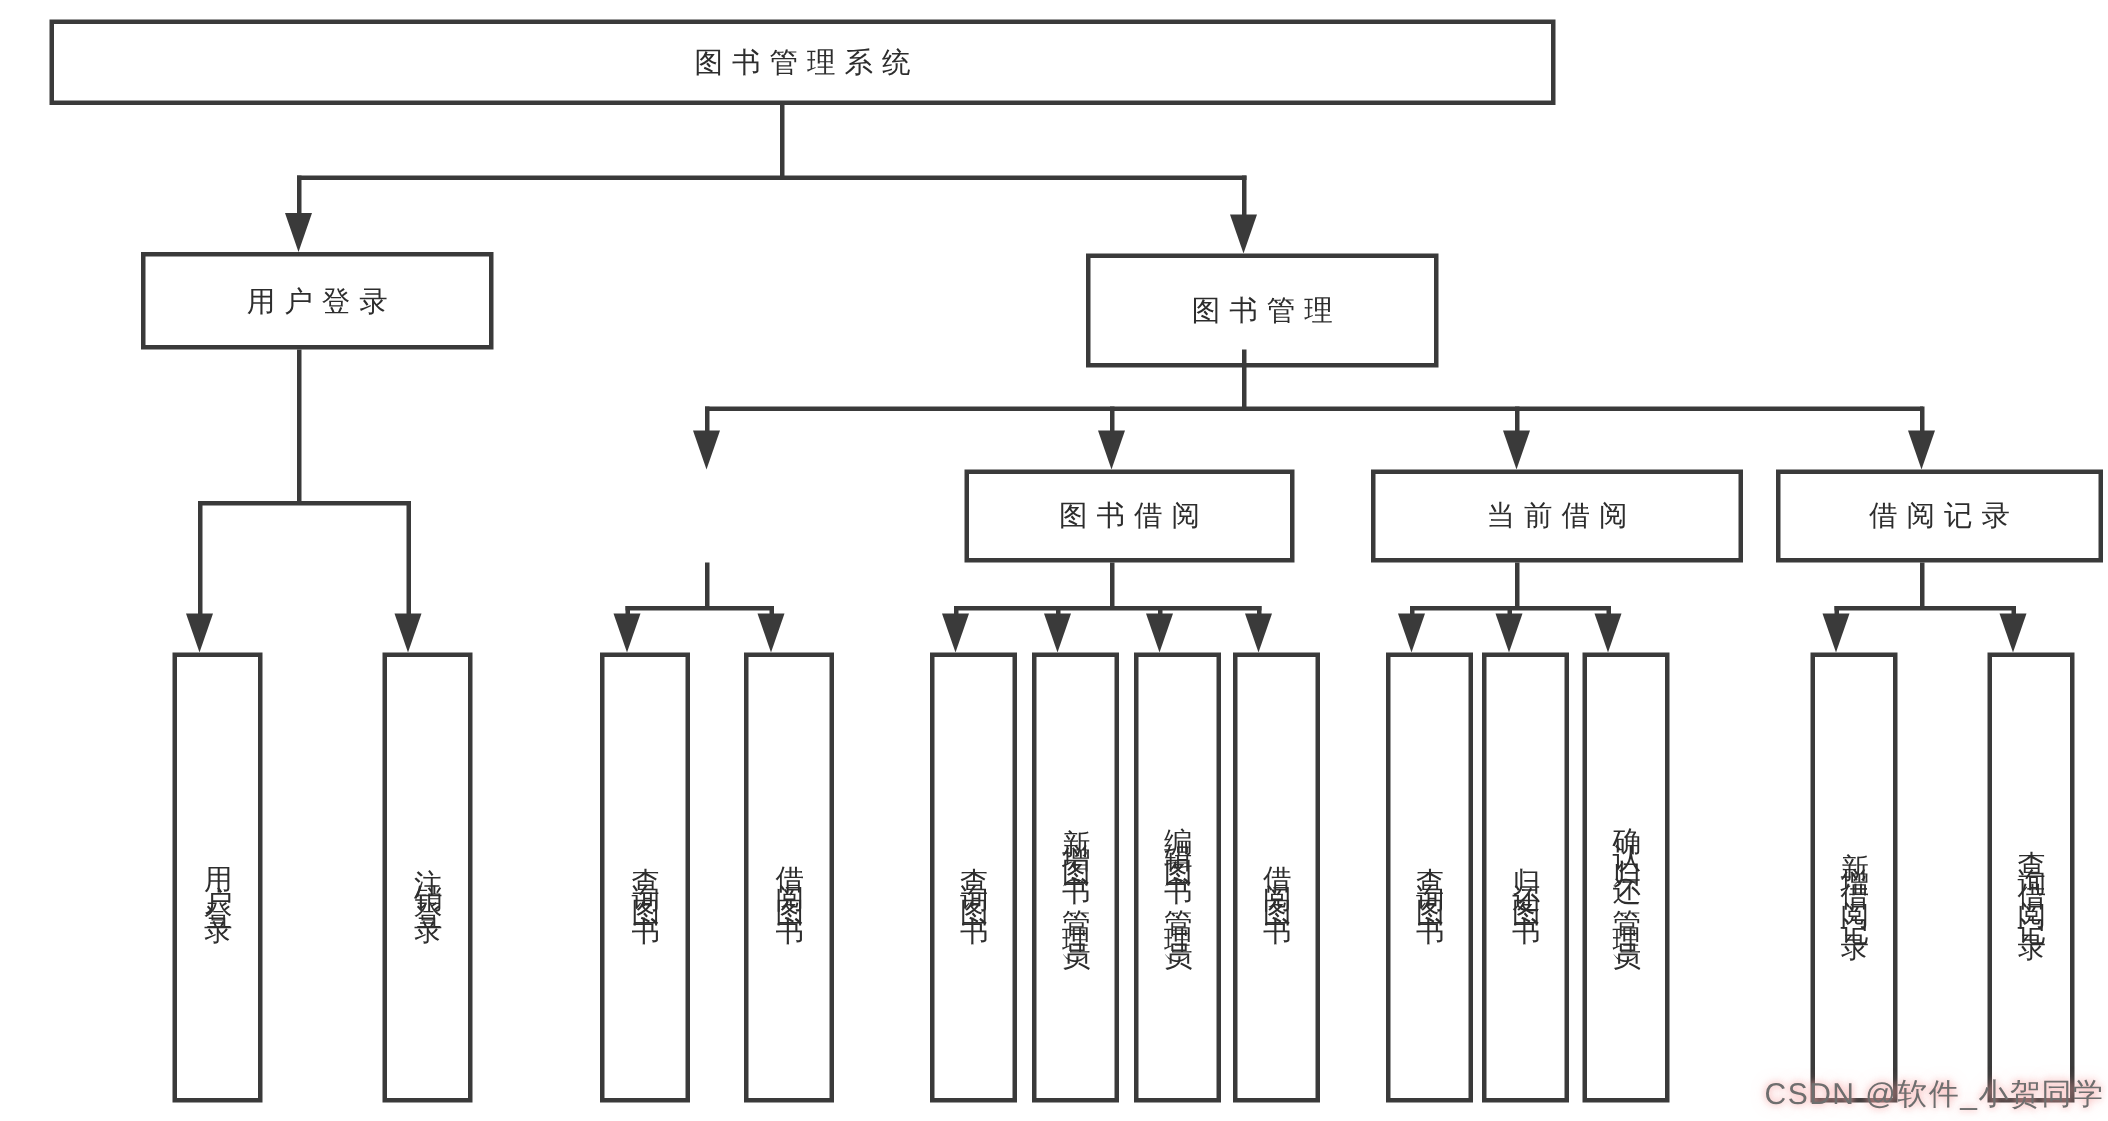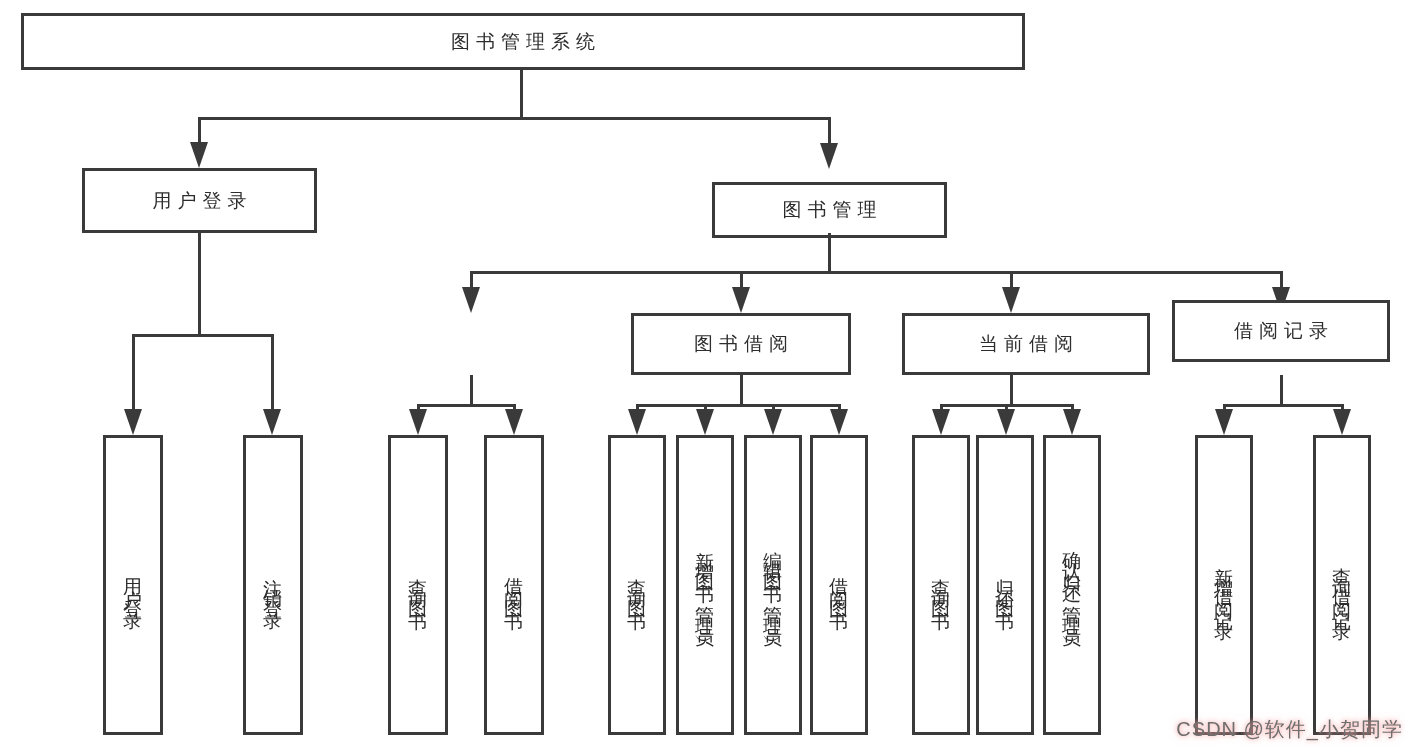--- a/index.html
+++ b/index.html
@@ -15,20 +15,21 @@
   .box {
     position: absolute;
     box-sizing: border-box;
     background: #ffffff;
     border: 3px solid #3a3a3a;
     display: flex;
     align-items: center;
     justify-content: center;
     font-size: 19px;
     color: #2d2d2d;
+    margin-left: 12px;
   }
   .box.h { letter-spacing: 6px; padding-left: 6px; }
   .box.v {
     writing-mode: vertical-rl;
     text-orientation: mixed;
     letter-spacing: 11px;
     line-height: 1;
   }
   .vl { position: absolute; width: 3px; background: #3a3a3a; }
   .hl { position: absolute; height: 3px; background: #3a3a3a; }
@@ -58,21 +59,21 @@
   <div class="box h" style="left:21px; top:13px; width:1004px; height:57px">图书管理系统</div>
 
   <div class="vl" style="left:520px; top:70px; height:48px"></div>
   <div class="hl" style="left:198px; top:117px; width:633px"></div>
   <div class="vl" style="left:198px; top:117px; height:27px"></div>
   <div class="arr" style="left:190px; top:142px"></div>
   <div class="vl" style="left:828px; top:117px; height:27px"></div>
   <div class="arr" style="left:820px; top:143px"></div>
 
   <div class="box h" style="left:82px; top:168px; width:235px; height:65px">用户登录</div>
-  <div class="box h" style="left:712px; top:182px; width:235px; height:56px">图书管理</div>
+  <div class="box h" style="left:712px; top:169px; width:235px; height:76px">图书管理</div>
 
   <div class="vl" style="left:198px; top:233px; height:102px"></div>
   <div class="hl" style="left:132px; top:334px; width:142px"></div>
   <div class="vl" style="left:132px; top:334px; height:77px"></div>
   <div class="arr" style="left:124px; top:409px"></div>
   <div class="vl" style="left:271px; top:334px; height:77px"></div>
   <div class="arr" style="left:263px; top:409px"></div>
 
   <div class="vl" style="left:828px; top:233px; height:40px"></div>
   <div class="hl" style="left:470px; top:271px; width:812px"></div>
@@ -80,21 +81,21 @@
   <div class="arr" style="left:462px; top:287px"></div>
   <div class="vl" style="left:740px; top:271px; height:18px"></div>
   <div class="arr" style="left:732px; top:287px"></div>
   <div class="vl" style="left:1010px; top:271px; height:18px"></div>
   <div class="arr" style="left:1002px; top:287px"></div>
   <div class="vl" style="left:1280px; top:271px; height:18px"></div>
   <div class="arr" style="left:1272px; top:287px"></div>
 
   <div class="box h" style="left:631px; top:313px; width:220px; height:62px">图书借阅</div>
   <div class="box h" style="left:902px; top:313px; width:248px; height:62px">当前借阅</div>
-  <div class="box h" style="left:1172px; top:300px; width:218px; height:62px">借阅记录</div>
+  <div class="box h" style="left:1172px; top:313px; width:218px; height:62px">借阅记录</div>
 
   <div class="vl" style="left:470px; top:375px; height:31px"></div>
   <div class="hl" style="left:417px; top:404px; width:98px"></div>
   <div class="vl" style="left:417px; top:404px; height:10px"></div>
   <div class="arr" style="left:409px; top:409px"></div>
   <div class="vl" style="left:513px; top:404px; height:10px"></div>
   <div class="arr" style="left:505px; top:409px"></div>
 
   <div class="vl" style="left:740px; top:375px; height:31px"></div>
   <div class="hl" style="left:636px; top:404px; width:205px"></div>

